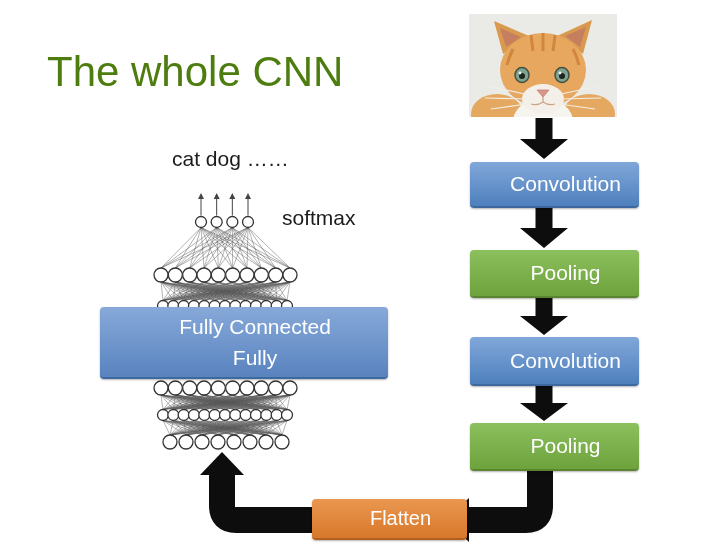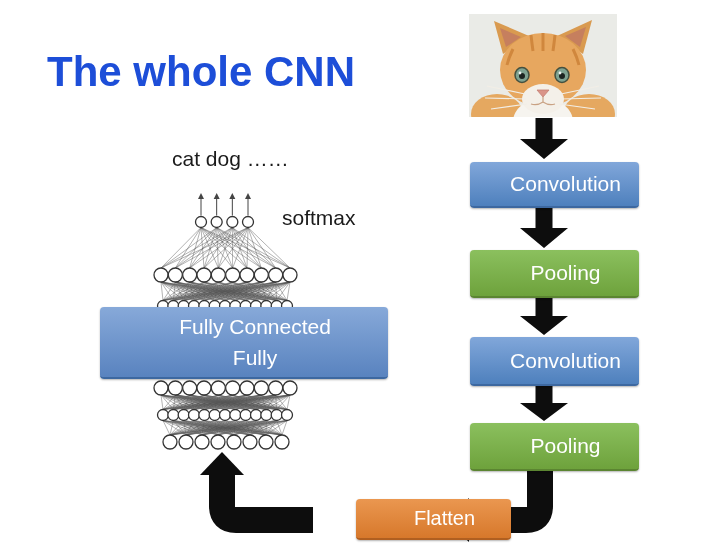--- a/index.html
+++ b/index.html
@@ -1,37 +1,37 @@
 <!DOCTYPE html>
 <html style="--blue-top: #81a7da; --blue-bottom: #4e80bd; --blue-edge: #3d68a0; --green-top: #8bc05e; --green-bottom: #6ea23c; --green-edge: #5b8531; --orange-top: #ea9750; --orange-bottom: #d7782b; --orange-edge: #b05f20; --fc-top: #87a9d9; --fc-bottom: #5983bf;"><head>
 <meta charset="utf-8">
 <style>
   html,body{margin:0;padding:0;}
   body{width:720px;height:554px;overflow:hidden;background:#fff;
        font-family:"Liberation Sans","DejaVu Sans",sans-serif;}
   #slide{position:relative;width:720px;height:554px;background:#fff;}
 
-  .title{position:absolute;left:47px;top:48px;font-size:42px;color:#1d4ed8;
-         font-weight:700;letter-spacing:0px;white-space:nowrap;}
+  .title{position:absolute;left:47px;top:48px;font-size:42px;color:#4d7c0f;
+         font-weight:400;letter-spacing:0px;white-space:nowrap;}
 
   .small-label{position:absolute;font-size:21px;color:#1b1b1b;white-space:nowrap;}
   #lbl-classes{left:172px;top:147px;}
   #lbl-softmax{left:282px;top:206px;}
 
   svg.overlay{position:absolute;left:0;top:0;width:720px;height:554px;z-index:1;}
 
   .step-box{position:absolute;display:flex;align-items:center;justify-content:center;
             color:#fff;border-radius:4px;z-index:2;text-align:center;
             box-shadow:0 1px 2px rgba(0,0,0,.3);padding-left:22px;}
   .box-blue{background:linear-gradient(var(--blue-top,#81a7da),var(--blue-bottom,#4e80bd));
             border-bottom:2px solid var(--blue-edge,#3d68a0);}
   .box-green{background:linear-gradient(var(--green-top,#8bc05e),var(--green-bottom,#6ea23c));
              border-bottom:2px solid var(--green-edge,#5b8531);}
   .box-orange{background:linear-gradient(var(--orange-top,#ea9750),var(--orange-bottom,#d7782b));
-              border-bottom:2px solid var(--orange-edge,#b05f20);margin-left:44px;}
+              border-bottom:2px solid var(--orange-edge,#b05f20);}
 
   #box-conv1{left:470px;top:162px;width:147px;height:44px;font-size:21px;}
   #box-pool1{left:470px;top:250px;width:147px;height:46px;font-size:21px;}
   #box-conv2{left:470px;top:337px;width:147px;height:47px;font-size:21px;}
   #box-pool2{left:470px;top:423px;width:147px;height:46px;font-size:21px;}
   #box-flatten{left:312px;top:499px;width:133px;height:39px;font-size:20px;}
   #box-fc{left:100px;top:307px;width:266px;height:70px;font-size:21px;
           flex-direction:column;line-height:31px;
           background:linear-gradient(var(--fc-top,#87a9d9),var(--fc-bottom,#5983bf));
           border-bottom:2px solid var(--blue-edge,#3d68a0);}

